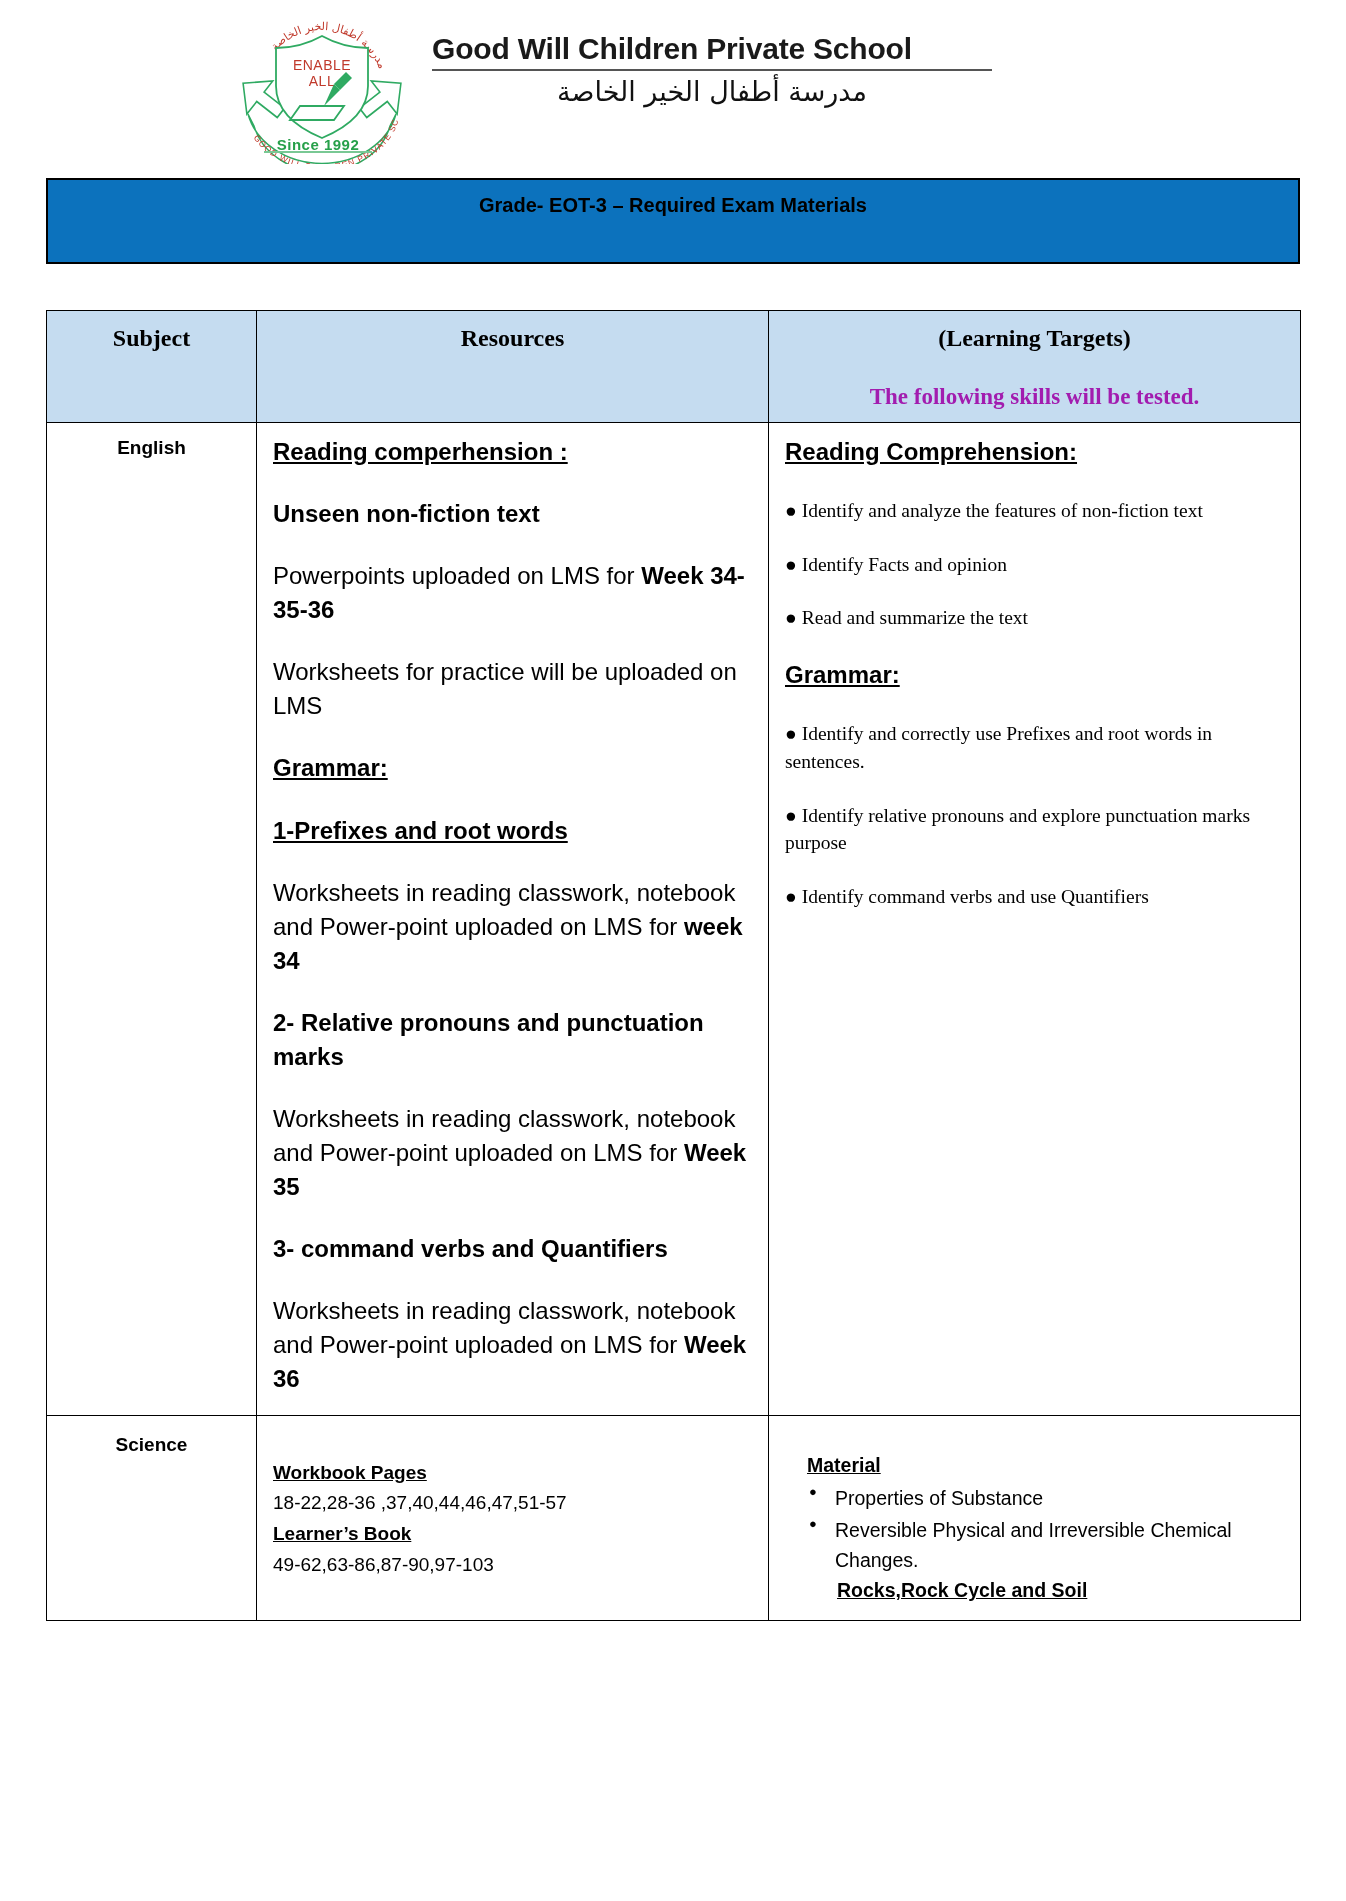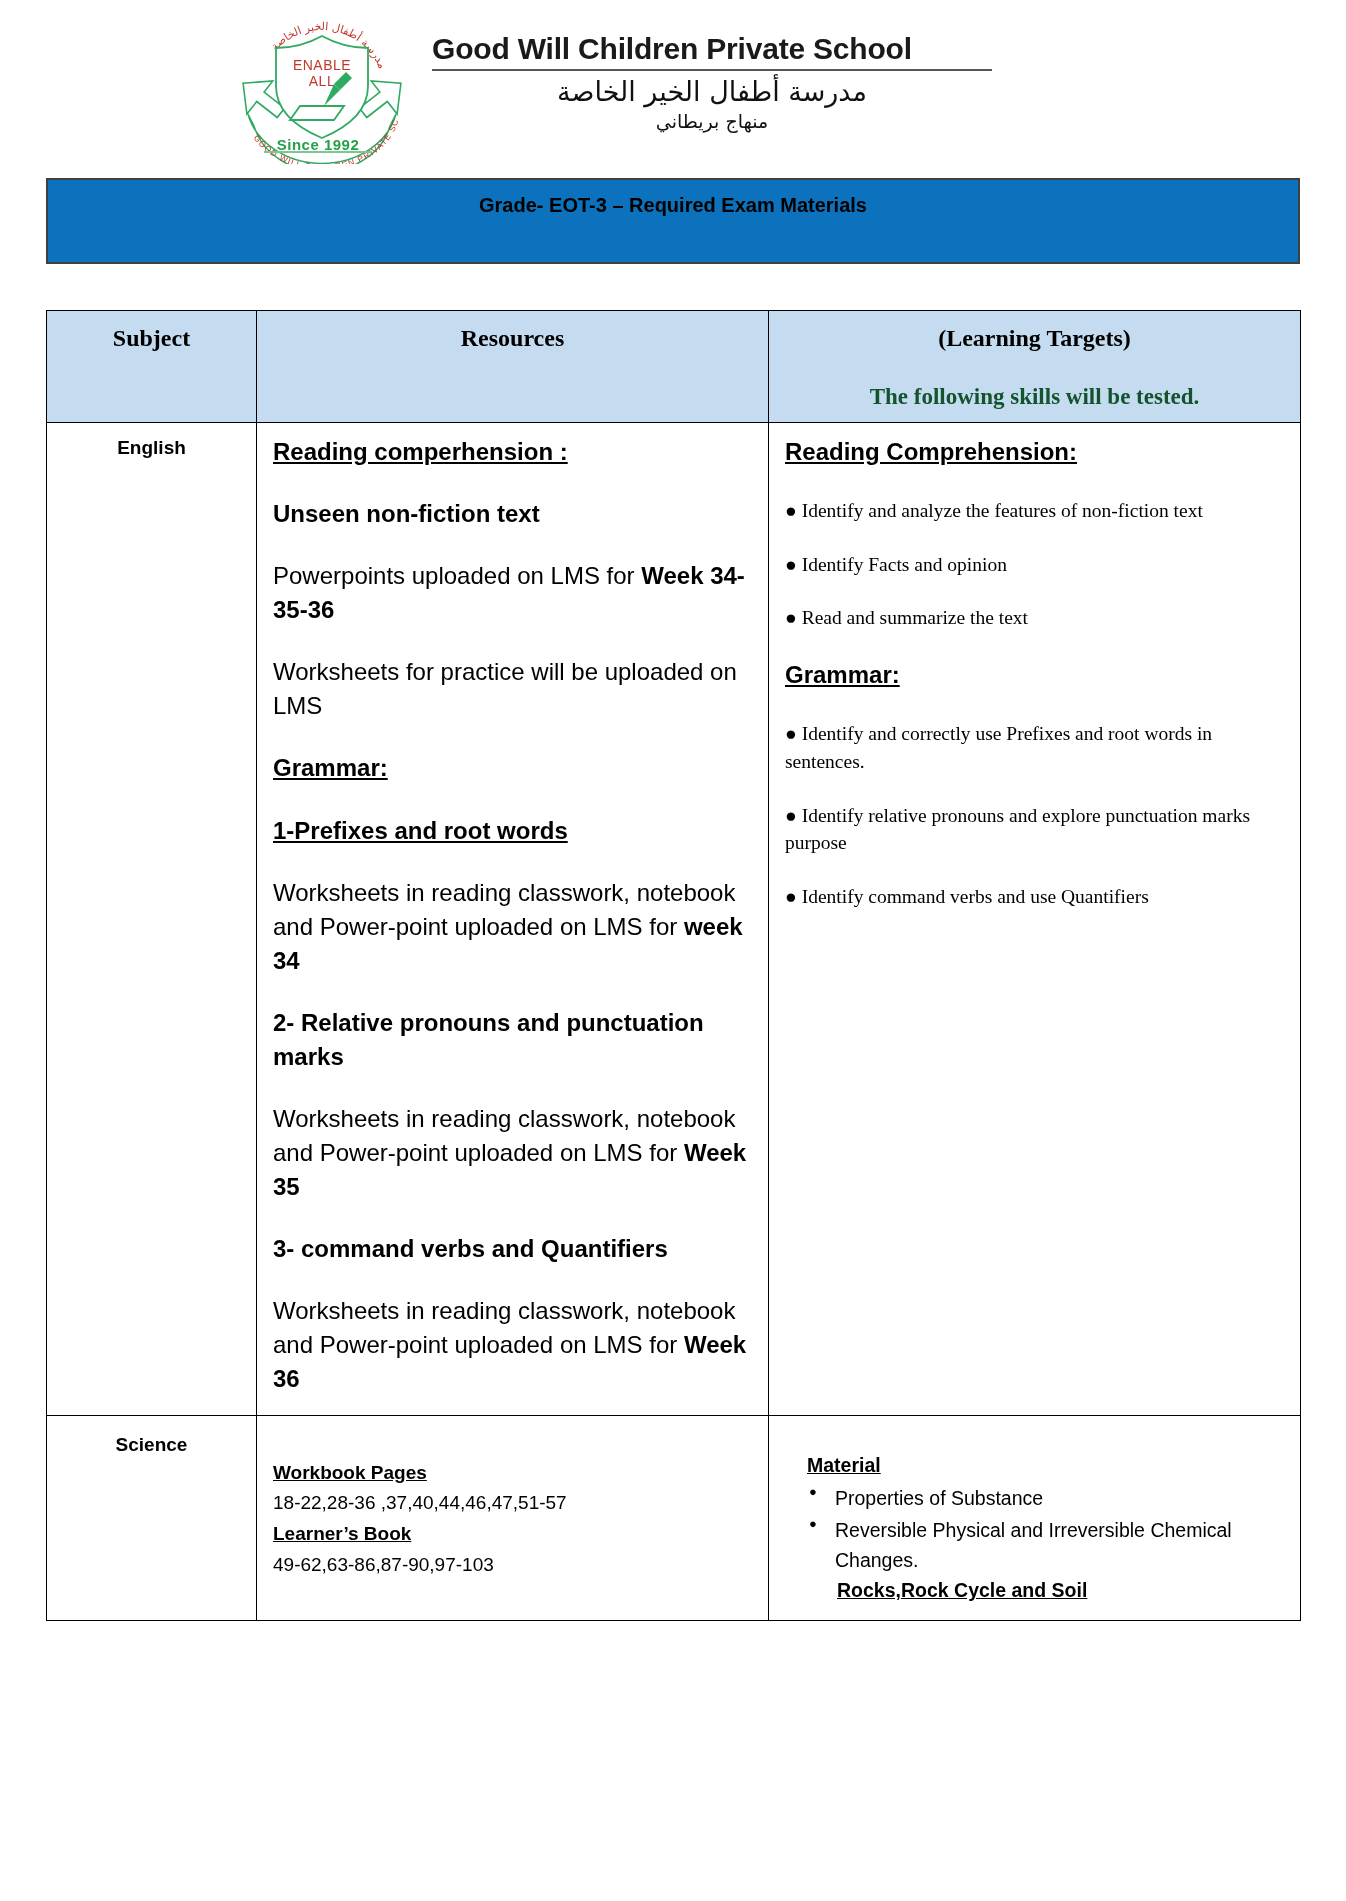--- a/index.html
+++ b/index.html
@@ -96,21 +96,21 @@
     color: #111;
     line-height: 1.3;
     margin-top: 1px;
   }
 
   
   .banner {
     margin: 8px 46px 0 46px;
     height: 86px;
     background: #0c72bd;
-    border: 2px solid #404040;
+    border: 2px solid #000000;
     position: relative;
   }
   .banner-title {
     position: absolute;
     top: 14px;
     left: 0;
     right: 0;
     text-align: center;
     font-family: "Liberation Sans", sans-serif;
     font-size: 20px;
@@ -150,21 +150,21 @@
     font-family: "Liberation Serif", serif;
     font-size: 24px;
     font-weight: bold;
     color: #000;
     line-height: 1.25;
   }
   .hd-sub {
     font-family: "Liberation Serif", serif;
     font-size: 23px;
     font-weight: bold;
-    color: #14532d;
+    color: #a21caf;
     margin-top: 31px;
   }
 
   
   .subject-cell {
     text-align: center;
     font-family: "Liberation Sans", sans-serif;
     font-size: 19px;
     font-weight: bold;
     padding-top: 14px !important;
@@ -281,21 +281,20 @@
     </svg>
     <div class="since-text">Since 1992</div>
     <div class="since-underline"></div>
   </div>
 
   <div class="school-text">
     <div class="school-name">Good Will Children Private School</div>
     <div class="rule"></div>
     <div class="arabic-block">
       <div class="arabic-main">مدرسة أطفال الخير الخاصة</div>
-      <div class="arabic-sub">منهاج بريطاني</div>
     </div>
   </div>
 </div>
 
 <div class="banner">
   <div class="banner-title">Grade- EOT-3 – Required Exam Materials</div>
 </div>
 
 <div class="tbl-wrap">
   <table class="main">

